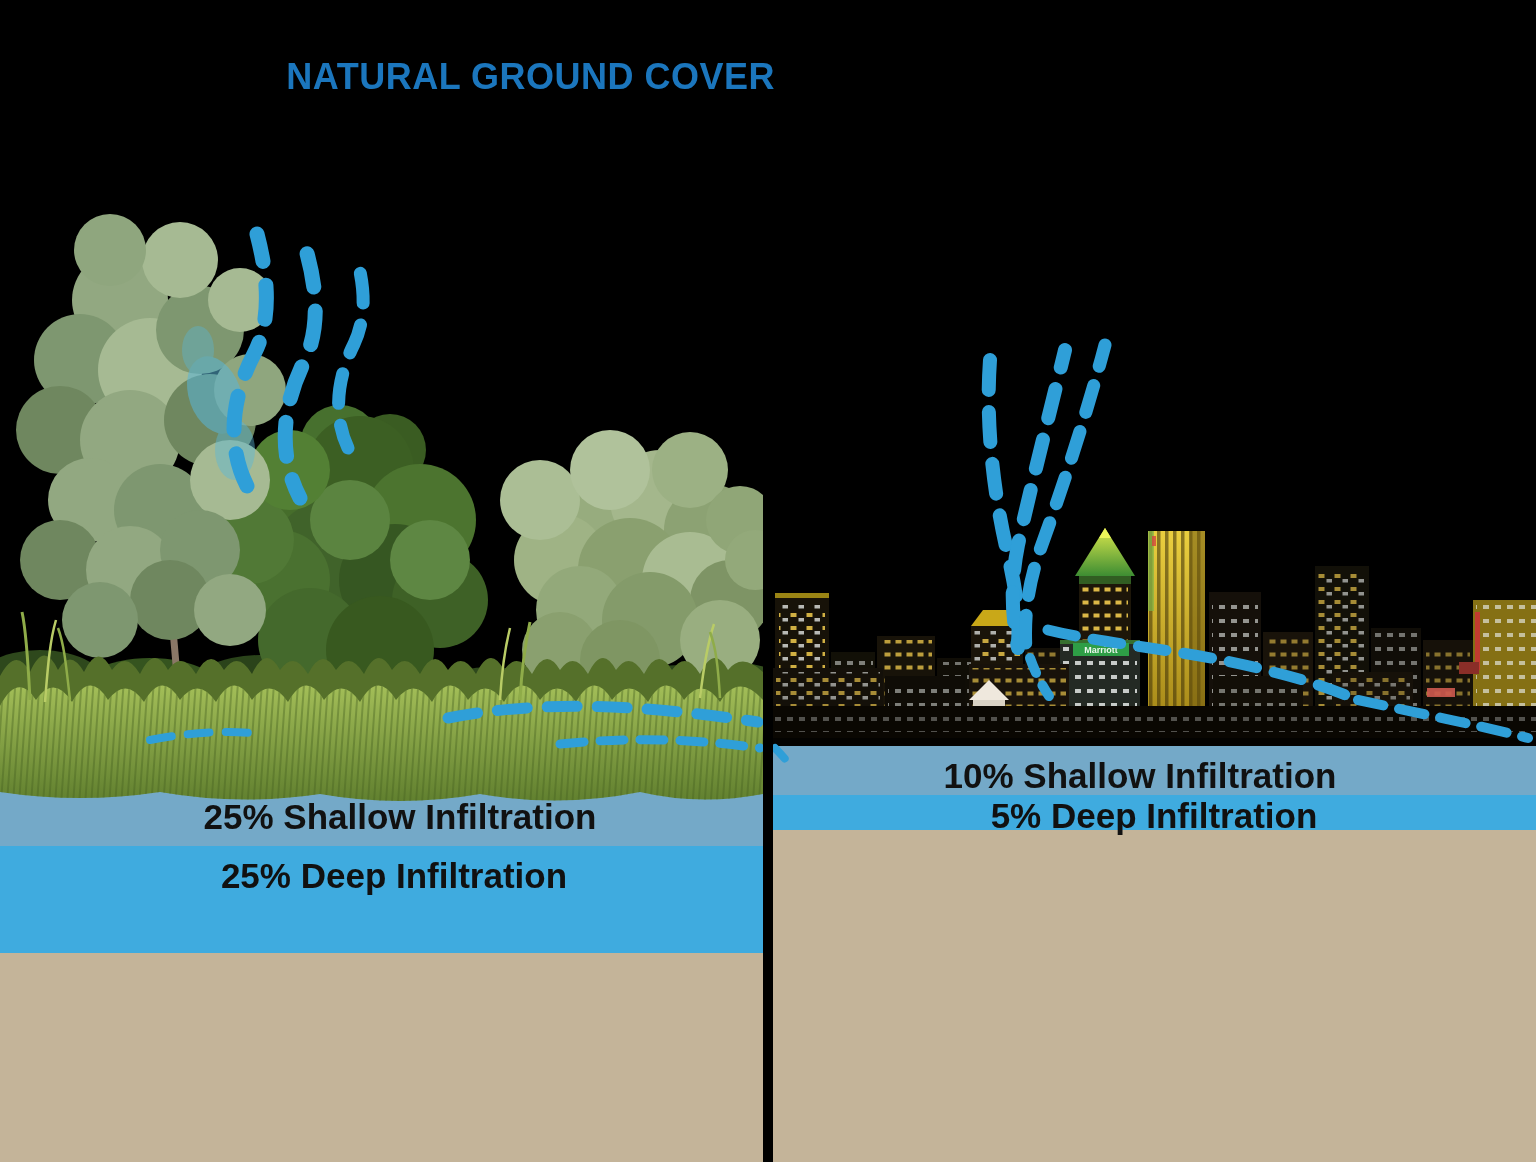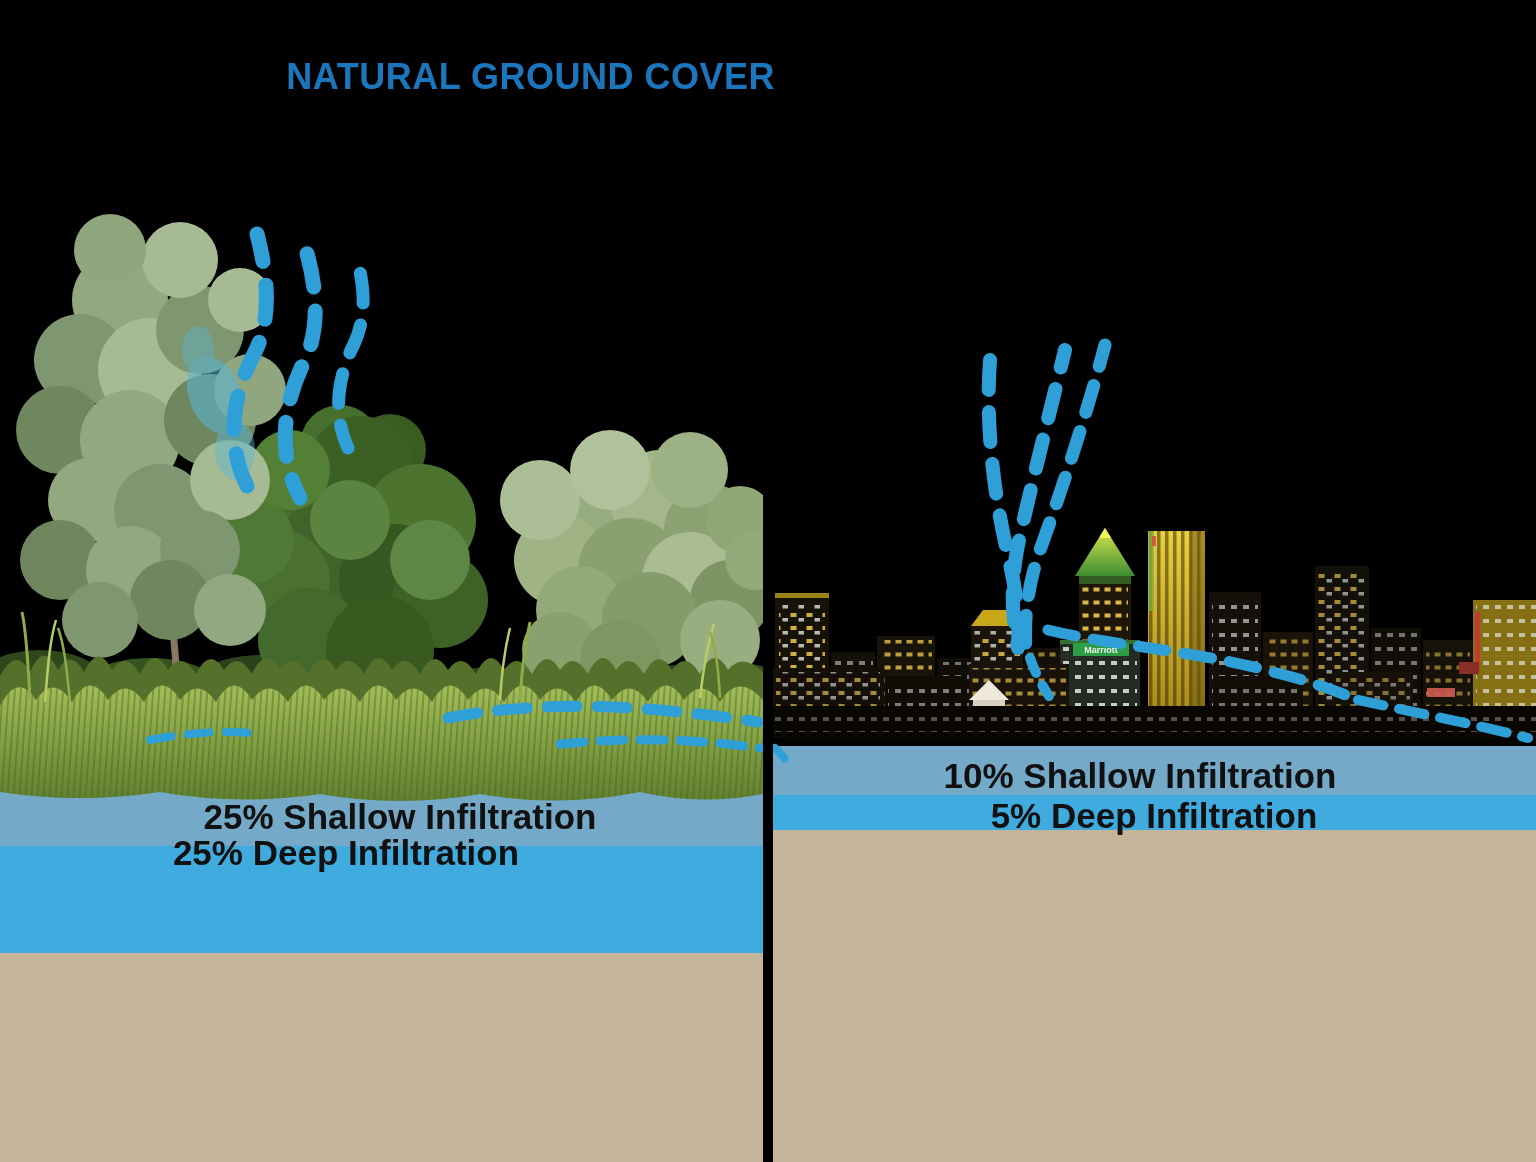--- a/index.html
+++ b/index.html
@@ -21,21 +21,21 @@
   .band{position:absolute;z-index:1;}
   .band.l-shallow{left:0;top:750px;width:763px;height:96px;background:var(--shallow-layer);}
   .band.l-deep{left:0;top:846px;width:763px;height:107px;background:var(--deep-layer);}
   .band.l-soil{left:0;top:953px;width:763px;height:209px;background:var(--soil-layer);}
   .band.r-shallow{left:773px;top:743px;width:763px;height:52px;background:var(--shallow-layer);}
   .band.r-deep{left:773px;top:795px;width:763px;height:35px;background:var(--deep-layer);}
   .band.r-soil{left:773px;top:830px;width:763px;height:332px;background:var(--soil-layer);}
   .band-label{position:absolute;z-index:5;font-weight:700;font-size:35px;color:var(--label-ink);
               text-align:center;white-space:nowrap;}
   .lbl-l-shallow{left:0;top:797px;width:732px;margin-left:34px;}
-  .lbl-l-deep{left:0;top:833px;width:692px;}
+  .lbl-l-deep{left:0;top:856px;width:692px;padding-left:48px;}
   .lbl-r-shallow{left:773px;top:756px;width:734px;}
   .lbl-r-deep{left:773px;top:796px;width:702px;margin-left:30px;}
   .art{position:absolute;top:0;z-index:3;pointer-events:none;}
   .art.left{left:0;}
   .art.right{left:773px;}
   .divider{position:absolute;left:763px;top:0;width:10px;height:1162px;background:#000;z-index:4;}
 </style>
 </head>
 <body>
 

